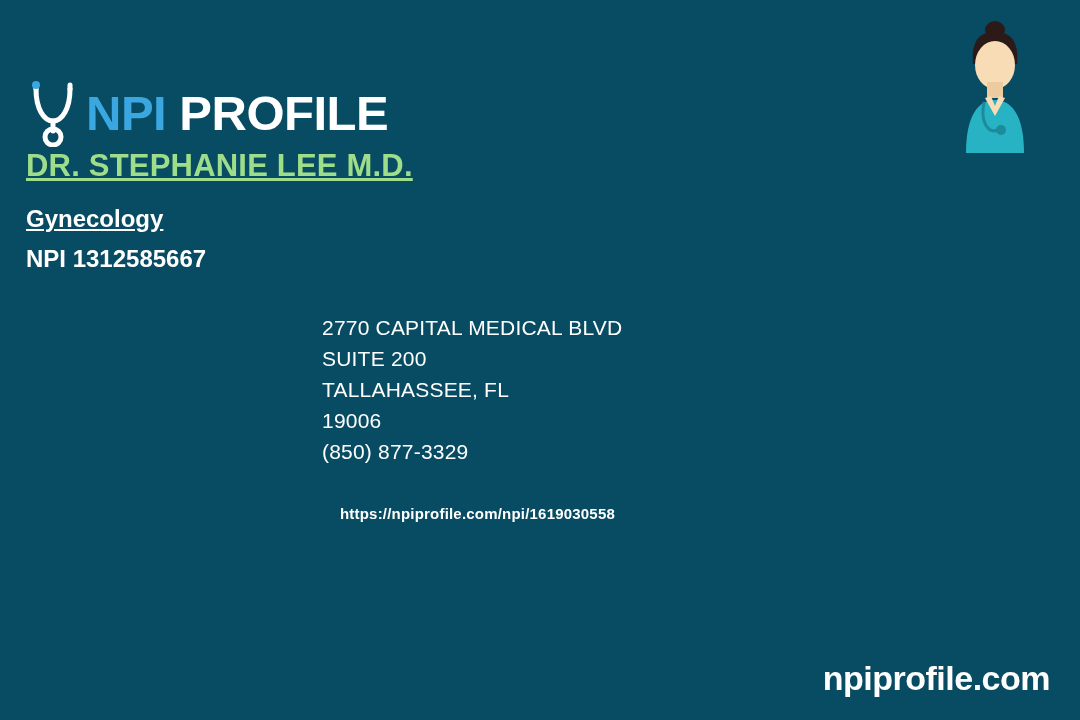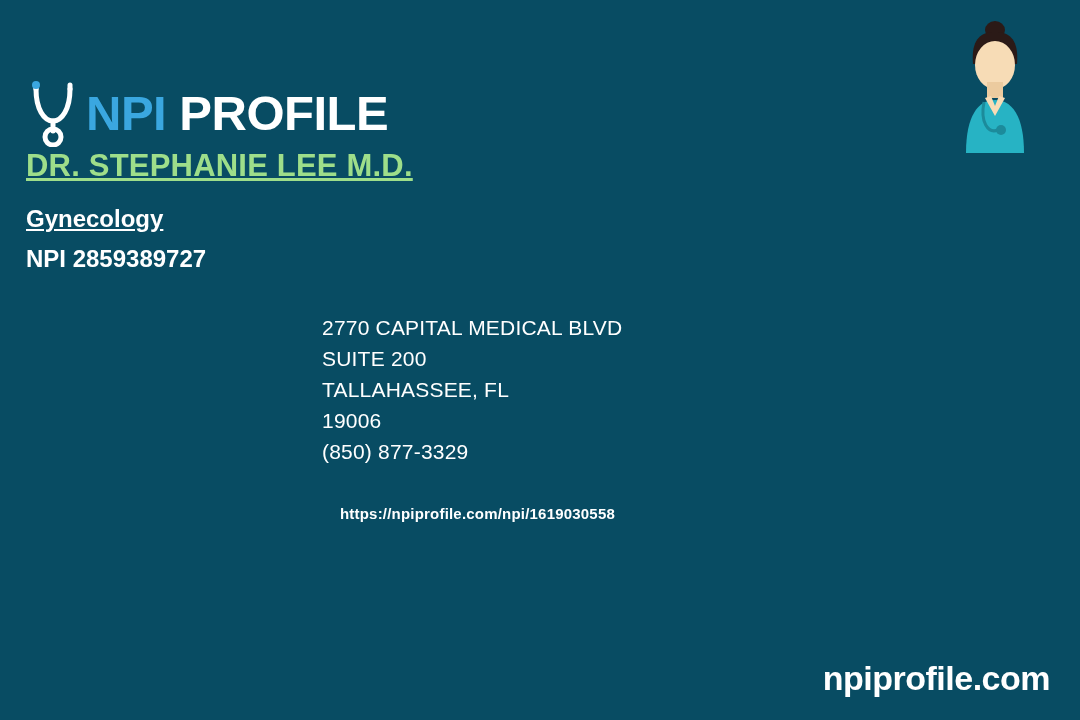--- a/index.html
+++ b/index.html
@@ -165,21 +165,21 @@
 
       <path d="M30 84 C26 104, 34 116, 44 112" fill="none" stroke="#1c8b9b" stroke-width="3"></path>
       <circle cx="47" cy="112" r="5" fill="#1c8b9b"></circle>
     </svg>
   </div>
 
   <div class="doctor-name">DR. STEPHANIE LEE M.D.</div>
 
   <div class="specialty">Gynecology</div>
 
-  <div class="npi-number">NPI 2859389727</div>
+  <div class="npi-number">NPI 1312585667</div>
 
   <div class="address">
     <div class="address-line">2770 CAPITAL MEDICAL BLVD</div>
     <div class="address-line">SUITE 200</div>
     <div class="address-line">TALLAHASSEE, FL</div>
     <div class="address-line">19006</div>
     <div class="address-line">(850) 877-3329</div>
   </div>
 
   <div class="profile-url">https://npiprofile.com/npi/1619030558</div>

